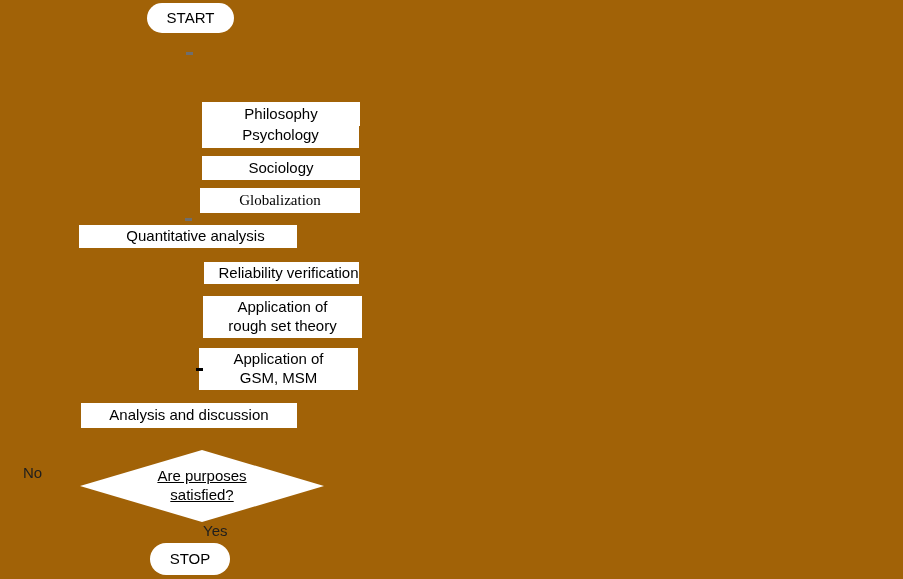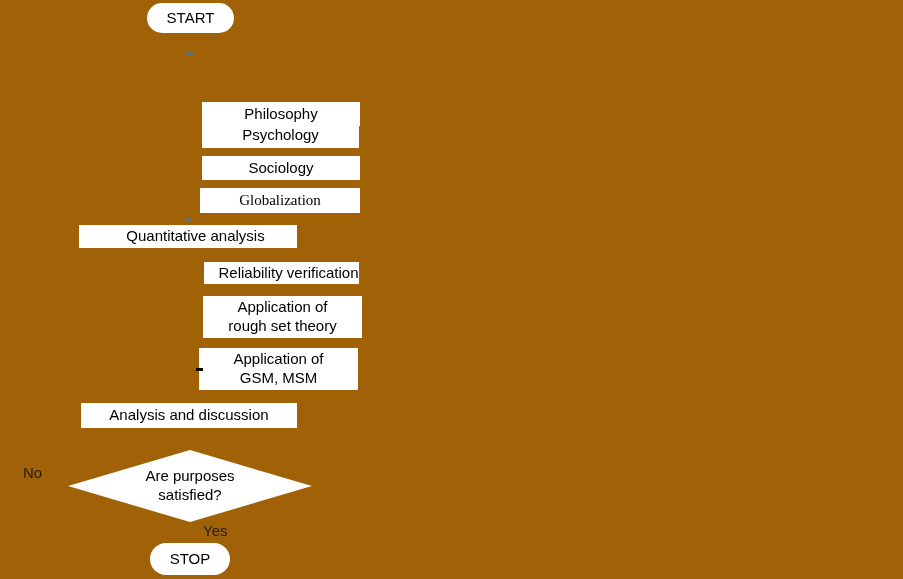--- a/index.html
+++ b/index.html
@@ -66,21 +66,21 @@
   <div class="node" style="left:204px; top:262px; width:155px; height:22px;padding-left:14px;">Reliability verification</div>
 
   <div class="node" style="left:203px; top:296px; width:159px; height:42px;">Application of
 rough set theory</div>
 
   <div class="node" style="left:199px; top:348px; width:159px; height:42px;">Application of
 GSM, MSM</div>
 
   <div class="node" style="left:81px; top:403px; width:216px; height:25px;">Analysis and discussion</div>
 
-  <div class="node diamond" style="left:68px; top:450px; width:244px; height:72px;">Are purposes
+  <div class="node diamond" style="left:80px; top:450px; width:244px; height:72px;text-decoration:underline;">Are purposes
 satisfied?</div>
 
   <div class="node stadium" style="left:150px; top:543px; width:80px; height:32px;">STOP</div>
 
   <div class="edge-label" style="left:23px; top:465px;">No</div>
 
   <div class="edge-label" style="left:203px; top:523px;">Yes</div>
 
   <div class="remnant" style="left:186px; top:52px; width:7px; height:3px; background:#6e6e6e;"></div>
   <div class="remnant" style="left:185px; top:218px; width:7px; height:3px; background:#6e6e6e;"></div>

